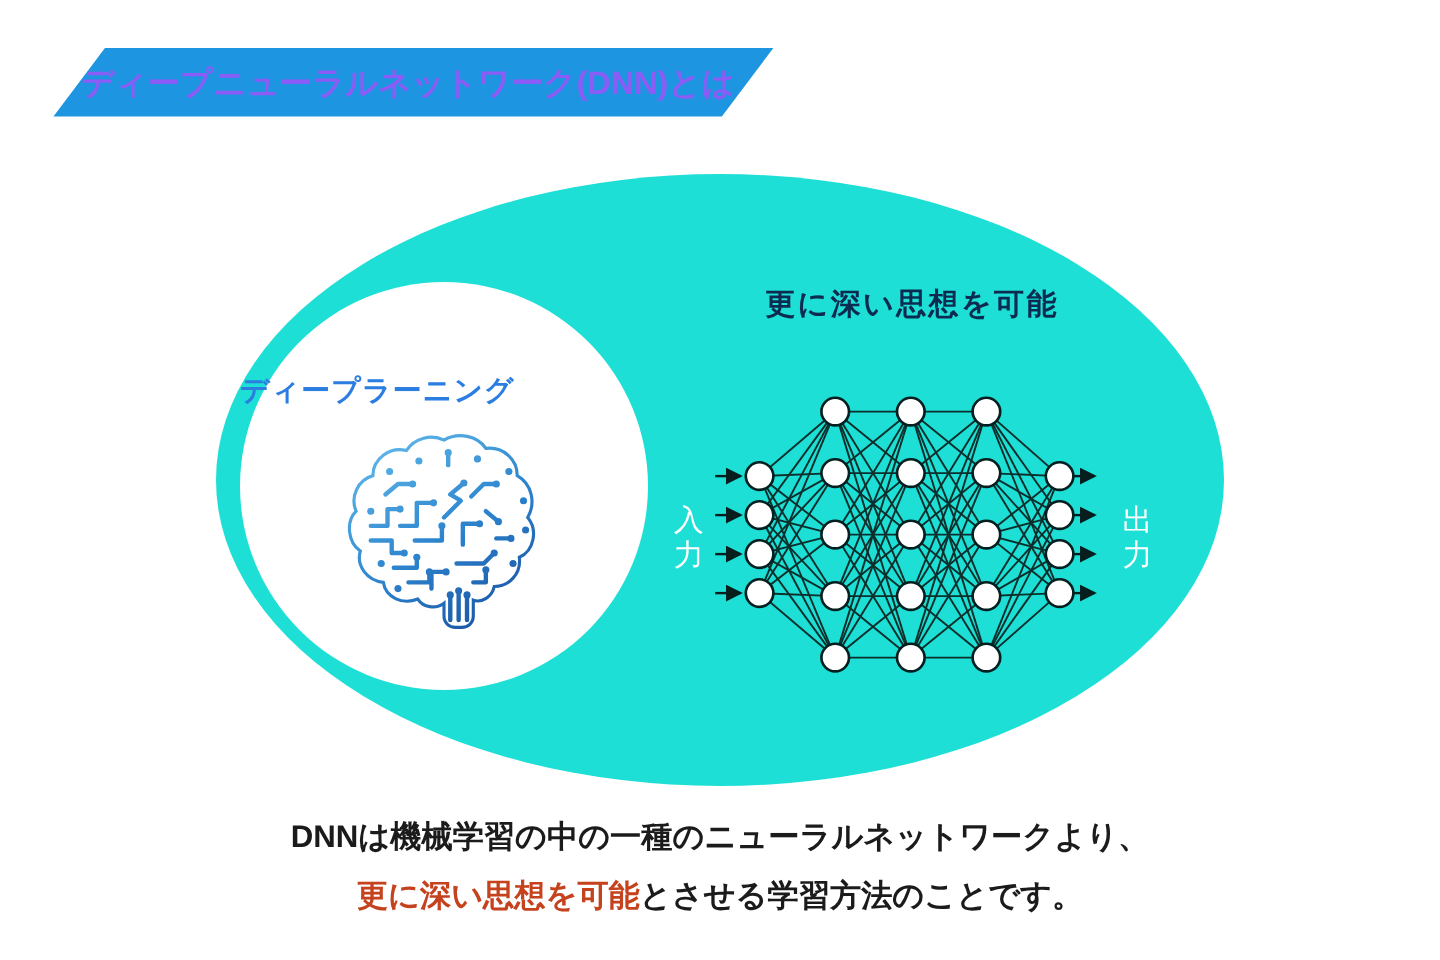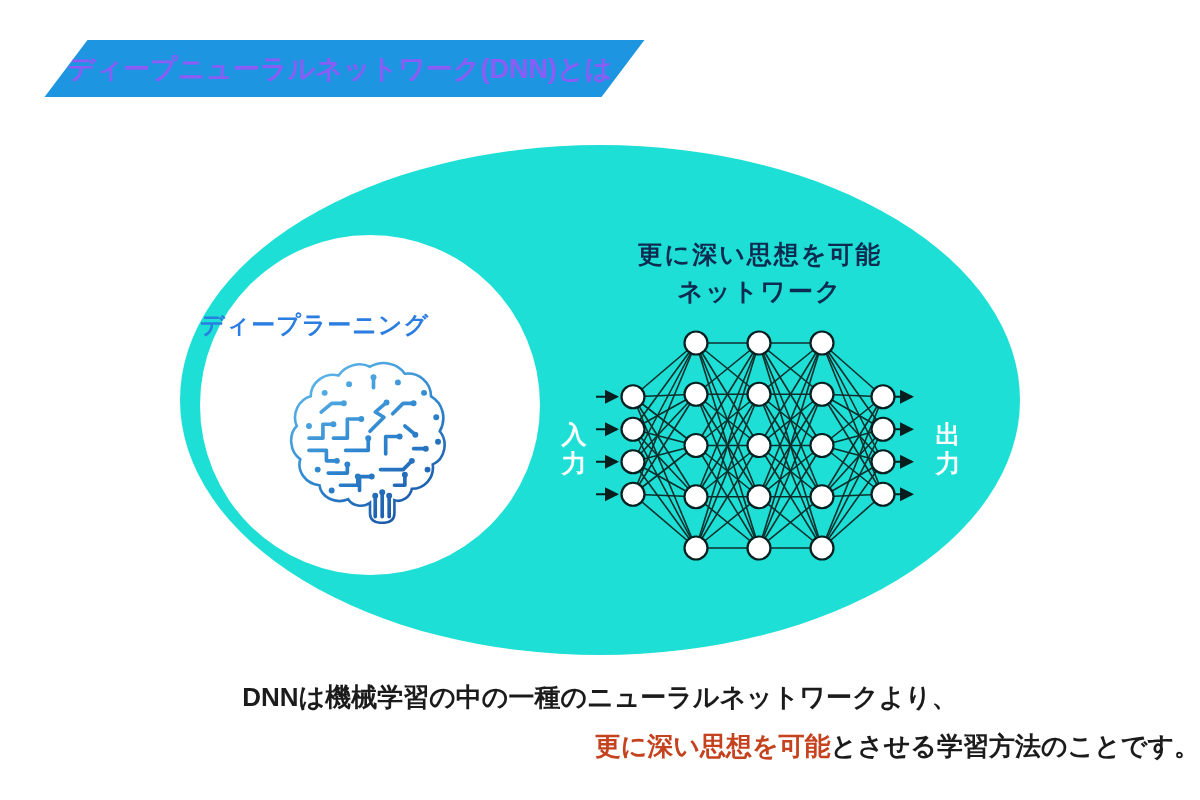--- a/index.html
+++ b/index.html
@@ -47,33 +47,33 @@
     position:absolute;left:595px;top:236px;width:330px;
     text-align:center;color:#0d2b50;font-size:25px;font-weight:700;
     letter-spacing:2px;line-height:37px;white-space:nowrap;
   }
   
   .net-svg{
     position:absolute;left:560px;top:320px;width:400px;height:250px;
   }
   .vlabel{
     position:absolute;top:420px;width:30px;
-    color:#ffffff;font-size:25px;font-weight:700;line-height:1.16;
+    color:#ffffff;font-size:25px;font-weight:400;line-height:1.16;
     text-align:center;word-break:break-all;
   }
   .vlabel.in{left:559px;}
   .vlabel.out{left:933px;text-align:center;}
   
   .caption-line{
     position:absolute;left:0;width:1200px;text-align:center;
     color:#1b1b1b;font-size:26px;font-weight:600;letter-spacing:0px;
     white-space:nowrap;
   }
   .caption-line.l1{top:680px;}
-  .caption-line.l2{top:729px;text-align:right;}
+  .caption-line.l2{top:729px;}
   .hl{color:#c5421e;}
 </style>
 </head>
 <body>
 
 <div class="stage">
 
   <div class="banner-shape"></div>
   <div class="banner-title">ディープニューラルネットワーク(DNN)とは</div>
 
@@ -159,21 +159,20 @@
         <circle cx="178" cy="96" r="3.4"></circle>
       <circle cx="166" cy="128" r="3.4"></circle>
         <circle cx="56" cy="152" r="3.4"></circle>
       <circle cx="40" cy="128" r="3.4"></circle>
         <circle cx="30" cy="78" r="3.4"></circle>
     </g>
   </svg>
 
   <div class="dnn-title">
     <div>更に深い思想を可能</div>
-    <div>ネットワーク</div>
   </div>
 
   <svg class="net-svg" viewBox="0 0 400 250" aria-hidden="true">
       <defs>
         <marker id="ah" markerWidth="8" markerHeight="8" refX="6" refY="3.5" orient="auto">
           <path d="M0,0 L7,3.5 L0,7 Z" fill="#061e1e"></path>
         </marker>
       </defs>
       <line x1="73" y1="76.75" x2="136" y2="23" stroke="#0c2f2c" stroke-width="1.6"></line>
       <line x1="73" y1="76.75" x2="136" y2="74.25" stroke="#0c2f2c" stroke-width="1.6"></line>

